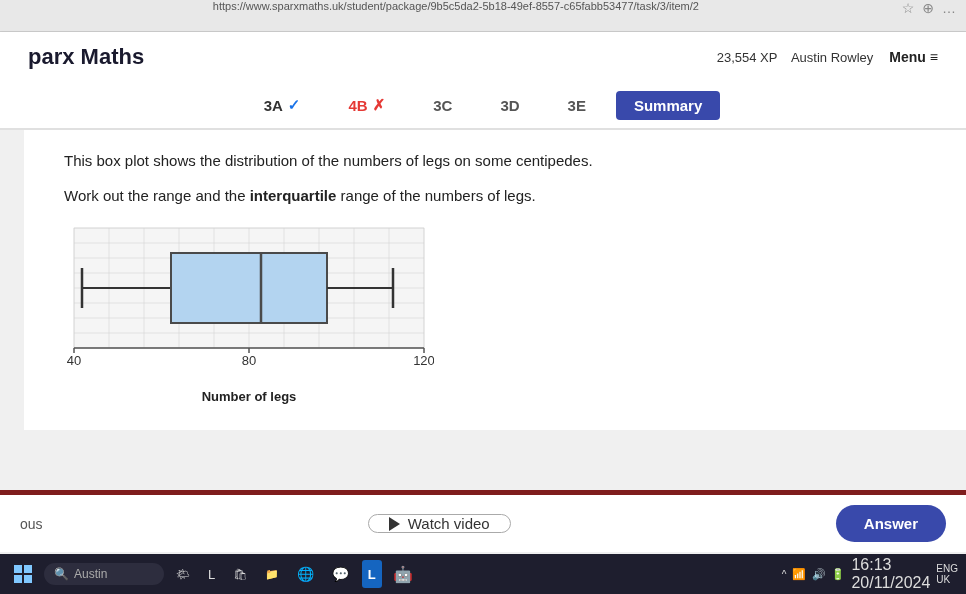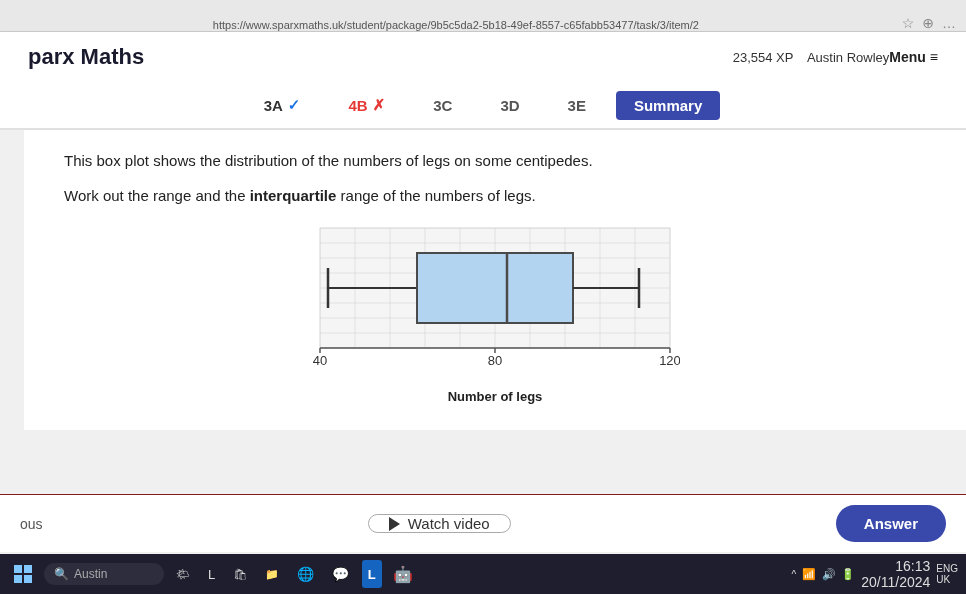--- a/index.html
+++ b/index.html
@@ -10,21 +10,21 @@
       height: 594px;
       overflow: hidden;
       position: relative;
     }
 
     
     .browser-bar {
       background: #e8e8e8;
       height: 32px;
       display: flex;
-      align-items: flex-end;
+      align-items: flex-start;
       padding: 0 10px;
       border-bottom: 1px solid #ccc;
       font-size: 11px;
       color: #444;
     }
     .browser-bar .url {
       flex: 1;
       text-align: center;
       color: #555;
       font-size: 11px;
@@ -47,20 +47,21 @@
       box-shadow: 0 1px 3px rgba(0,0,0,0.1);
     }
     .app-logo {
       font-size: 22px;
       font-weight: bold;
       color: #1a1a2e;
     }
     .header-right {
       display: flex;
       align-items: center;
+      gap: 16px;
       font-size: 13px;
       color: #333;
     }
     .xp-badge {
       color: #333;
       font-size: 13px;
     }
     .menu-btn {
       display: flex;
       align-items: flex-start;
@@ -119,21 +120,20 @@
       line-height: 1.5;
     }
     .question-text strong {
       font-weight: bold;
     }
 
     
     .chart-container {
       display: flex;
       flex-direction: column;
-      align-items: center;
       margin: 16px 0;
     }
     .chart-wrapper {
       position: relative;
       width: 370px;
     }
     .chart-svg {
       display: block;
     }
     .chart-label {
@@ -148,21 +148,21 @@
     .bottom-bar {
       position: absolute;
       bottom: 42px;
       left: 0;
       right: 0;
       display: flex;
       align-items: center;
       justify-content: space-between;
       padding: 10px 20px;
       background: white;
-      border-top: 1px solid #7f1d1d;
+      border-top: 5px solid #7f1d1d;
     }
     .watch-video-btn {
       display: flex;
       align-items: center;
       gap: 8px;
       background: white;
       border: 1.5px solid #aaa;
       border-radius: 20px;
       padding: 0 20px;
       font-size: 15px;
@@ -217,23 +217,22 @@
     }
     .taskbar-right {
       margin-left: auto;
       display: flex;
       align-items: center;
       gap: 6px;
       font-size: 11px;
       color: #ddd;
     }
     .taskbar-clock {
-      font-size: 14px;
+      font-size: 16px;
       color: #ddd;
-      text-align: right;
     }
 
     .content-area {
       background: white;
       padding: 20px 40px 10px;
       margin-left: 24px;
     }
   </style>
 </head>
 <body>

